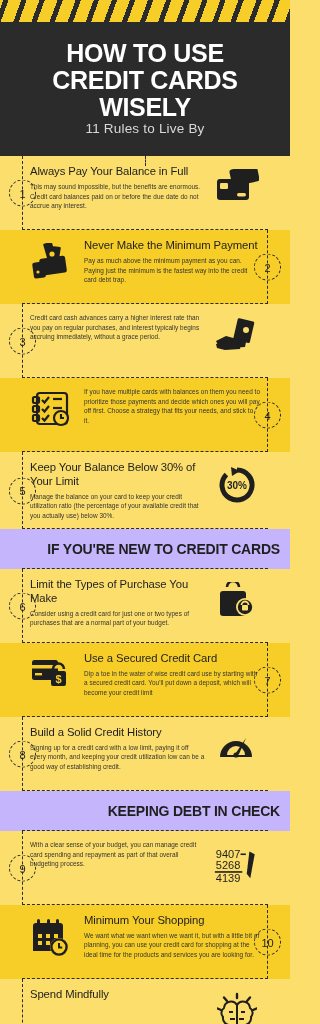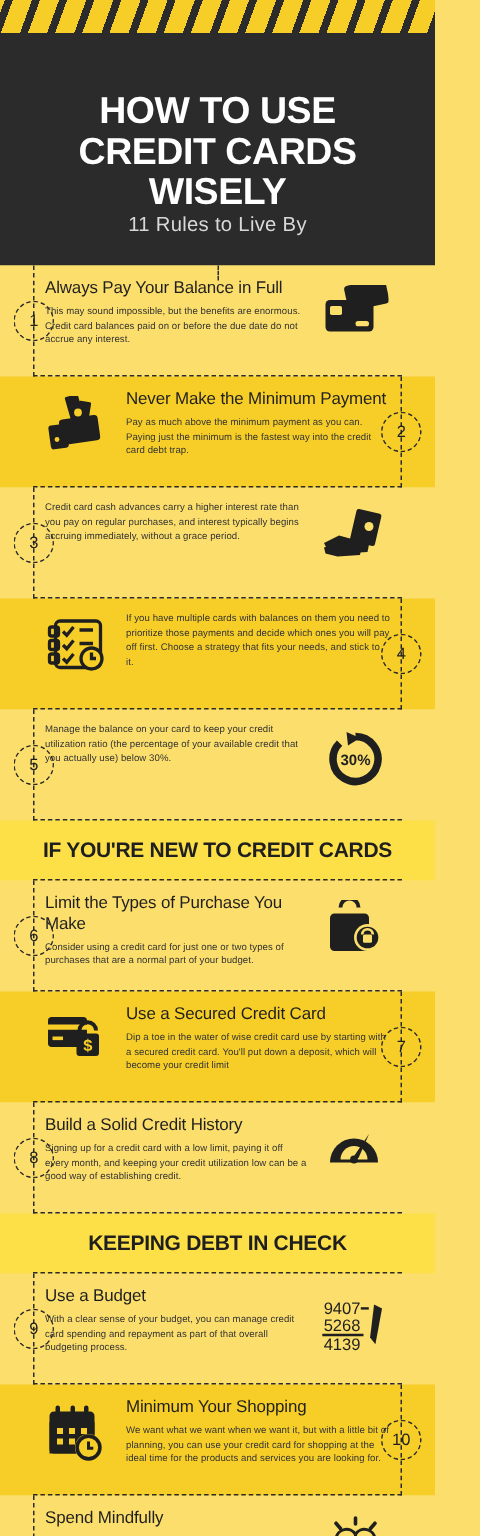--- a/index.html
+++ b/index.html
@@ -31,21 +31,20 @@
     text-align:center;
     position:relative;
   }
   .header h1 {
     color:#FFFFFF;
     font-size:25px;
     line-height:1.07;
     font-weight:bold;
     letter-spacing:-0.3px;
     text-transform:uppercase;
-    margin-top:21px;
   }
   .header .sub {
     color:#D8D8D8;
     font-size:13.5px;
     font-weight:normal;
     margin-top:1px;
     letter-spacing:0.2px;
   }
 
   
@@ -116,22 +115,22 @@
   .rail.r { right:22px; }
   .hrule {
     position:absolute; left:22px; right:22px;
     border-top:1.4px dashed #2B2B2B;
     height:0; z-index:1;
   }
   .hrule.bot { bottom:0; }
 
   
   .divider {
-    background:#fde047;
-    text-align:center;
+    background:#c4b5fd;
+    text-align:right;
     padding:11px 10px;
     position:relative;
   }
   .divider span {
     font-size:14px;
     font-weight:bold;
     color:#1F1F1F;
     letter-spacing:-0.2px;
   }
 
@@ -233,20 +232,21 @@
   <div class="txt">
     <p>If you have multiple cards with balances on them you need to prioritize those payments and decide which ones you will pay off first. Choose a strategy that fits your needs, and stick to it.</p>
   </div>
 </div>
 
 <div class="rule light icon-right">
   <div class="rail l"></div>
   <div class="hrule bot"></div>
   <div class="badge l">5</div>
   <div class="txt">
+    <h2>Keep Your Balance Below 30% of Your Limit</h2>
     <p>Manage the balance on your card to keep your credit utilization ratio (the percentage of your available credit that you actually use) below 30%.</p>
   </div>
   <div class="ico right">
     <svg width="40" height="40" viewBox="0 0 40 40" fill="none">
       <path d="M20 5 a15 15 0 1 1 -10.6 4.4" stroke="#1F1F1F" stroke-width="5" fill="none" stroke-linecap="butt"></path>
       <path d="M14 2 L23 6 L15 11 Z" fill="#1F1F1F"></path>
       <text x="20" y="24" text-anchor="middle" font-family="Liberation Sans, sans-serif" font-size="10" font-weight="bold" fill="#1F1F1F">30%</text>
     </svg>
   </div>
 </div>
@@ -317,21 +317,20 @@
 <div class="divider">
   <div class="hrule bot"></div>
   <span>KEEPING DEBT IN CHECK</span>
 </div>
 
 <div class="rule light icon-right">
   <div class="rail l"></div>
   <div class="hrule bot"></div>
   <div class="badge l">9</div>
   <div class="txt">
-    <h2>Use a Budget</h2>
     <p>With a clear sense of your budget, you can manage credit card spending and repayment as part of that overall budgeting process.</p>
   </div>
   <div class="ico right">
     <svg width="52" height="40" viewBox="0 0 52 40" fill="none">
       <text x="2" y="13" font-family="Liberation Sans, sans-serif" font-size="12.5" fill="#1F1F1F">9407</text>
       <line x1="30" y1="9" x2="36" y2="9" stroke="#1F1F1F" stroke-width="1.8"></line>
       <text x="2" y="26" font-family="Liberation Sans, sans-serif" font-size="12.5" fill="#1F1F1F">5268</text>
       <line x1="1" y1="29" x2="32" y2="29" stroke="#1F1F1F" stroke-width="1.8"></line>
       <text x="2" y="40" font-family="Liberation Sans, sans-serif" font-size="12.5" fill="#1F1F1F">4139</text>
       <path d="M40 6 L46 9 L41 36 L37 31 Z" fill="#1F1F1F"></path>

